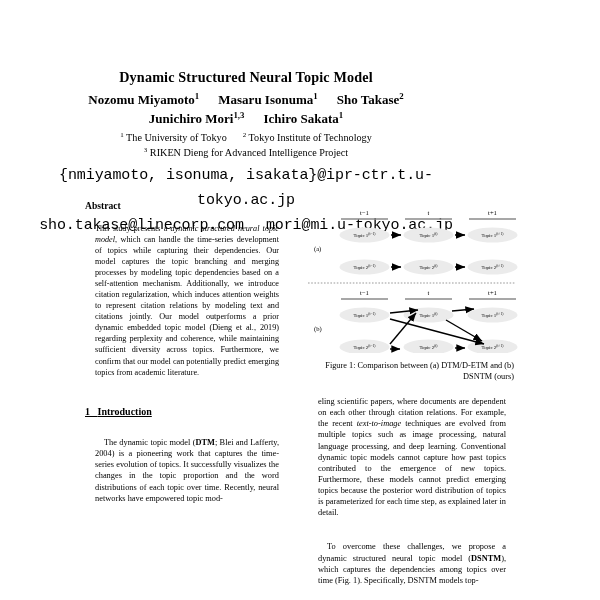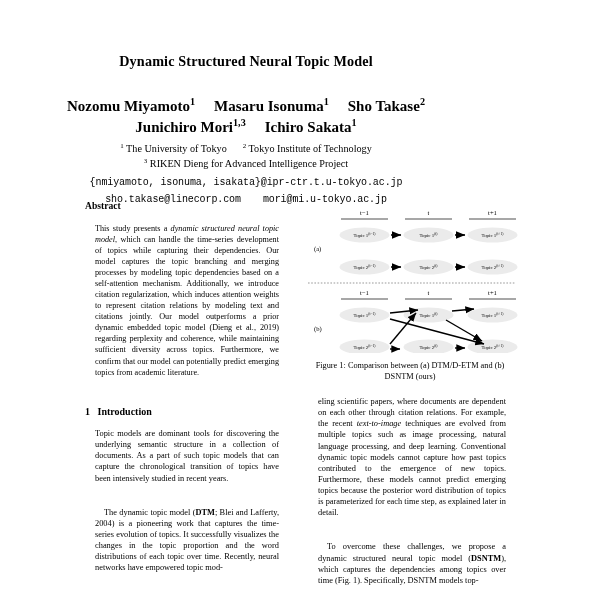--- a/index.html
+++ b/index.html
@@ -12,39 +12,39 @@
     background: #ffffff;
     font-family: "Liberation Serif", "DejaVu Serif", serif;
     color: #000000;
     overflow: hidden;
   }
   .page {
     position: relative;
     width: 492px;
     height: 600px;
     box-sizing: border-box;
-    padding: 0;
+    padding: 16px;
   }
 
   
   .title-block {
     padding-top: 52px;
     text-align: center;
   }
   .paper-title {
     font-size: 14.2px;
     font-weight: bold;
     line-height: 1.32;
     letter-spacing: 0.15px;
     margin: 0 auto;
     width: 430px;
   }
   .authors {
-    margin-top: 25px;
-    font-size: 15px;
+    margin-top: 4px;
+    font-size: 13px;
     font-weight: bold;
     line-height: 1.45;
   }
   .author-row {
     display: block;
   }
   .author {
     white-space: nowrap;
   }
   .author + .author {
@@ -61,21 +61,21 @@
     font-size: 10.2px;
     line-height: 1.42;
     font-weight: normal;
   }
   .affil-item { white-space: nowrap; }
   .affil-item + .affil-item { margin-left: 16px; }
   .affils sup { font-weight: normal; }
   .emails {
     margin-top: 4px;
     font-family: "Liberation Mono", "DejaVu Sans Mono", monospace;
-    font-size: 10px;
+    font-size: 15px;
     line-height: 1.65;
     letter-spacing: -0.1px;
   }
   .email-item + .email-item { margin-left: 22px; }
 
   
   .columns {
     position: absolute;
     top: 200px;
     left: 0;
@@ -89,20 +89,21 @@
     line-height: 1.335;
     text-align: justify;
   }
   .col-left  { left: 85px; }
   .col-right { left: 308px; width: 208px; }
 
   .section-head {
     font-size: 10px;
     font-weight: bold;
     margin: 0 0 6px 0;
+    text-decoration: underline;
   }
   .abstract-head {
     text-align: left;
     font-size: 9.6px;
     font-weight: bold;
     margin: 0 0 7px 0;
   }
   p.para {
     margin: 10px;
     text-indent: 9px;
@@ -124,21 +125,21 @@
     width: 212px;
   }
   .fig-panel {
     position: relative;
     width: 212px;
   }
   .fig-svg { display: block; }
   .fig-caption {
     font-size: 8.3px;
     line-height: 1.34;
-    text-align: center;
+    text-align: right;
     margin-top: 7px;
     width: 208px;
   }
 </style>
 </head>
 <body>
 
 <div class="page">
 
   <div class="title-block">
@@ -179,21 +180,20 @@
     <div class="col col-left">
       <div class="abstract-head">Abstract</div>
       <div class="abstract-body">
         <p class="para noindent"><span>This study presents a </span><em>dynamic structured neural topic model</em><span>, which can handle the time-series development of topics while capturing their dependencies. Our model captures the topic branching and merging processes by modeling topic dependencies based on a self-attention mechanism. Additionally, we introduce citation regularization, which induces attention weights to represent citation relations by modeling text and citations jointly. Our model outperforms a prior dynamic embedded topic model (Dieng et al., 2019) regarding perplexity and coherence, while maintaining sufficient diversity across topics. Furthermore, we confirm that our model can potentially predict emerging topics from academic literature.</span></p>
       </div>
 
       <div class="sec-gap"></div>
 
       <div class="section-head"><span>1</span>&nbsp;&nbsp;&nbsp;<span>Introduction</span></div>
 
-      <p class="para noindent">Topic models are dominant tools for discovering the underlying semantic structure in a collection of documents. As a part of such topic models that can capture the chronological transition of topics have been intensively studied in recent years.</p>
       <div class="para-gap"></div>
       <p class="para"><span>The dynamic topic model (</span><b>DTM</b><span>; Blei and Lafferty, 2004) is a pioneering work that captures the time-series evolution of topics. It successfully visualizes the changes in the topic proportion and the word distributions of each topic over time. Recently, neural networks have empowered topic mod-</span></p>
     </div>
 
     <div class="col col-right" style="top:186px;">
       <p class="para noindent"><span>eling scientific papers, where documents are dependent on each other through citation relations. For example, the recent </span><em>text-to-image</em><span> techniques are evolved from multiple topics such as image processing, natural language processing, and deep learning. Conventional dynamic topic models cannot capture how past topics contributed to the emergence of new topics. Furthermore, these models cannot predict emerging topics because the posterior word distribution of topics is parameterized for each time step, as explained later in detail.</span></p>
       <div class="para-gap"></div>
       <p class="para"><span>To overcome these challenges, we propose a dynamic structured neural topic model (</span><b>DSNTM</b><span>), which captures the dependencies among topics over time (Fig. 1). Specifically, DSNTM models top-</span></p>
     </div>
   </div>

